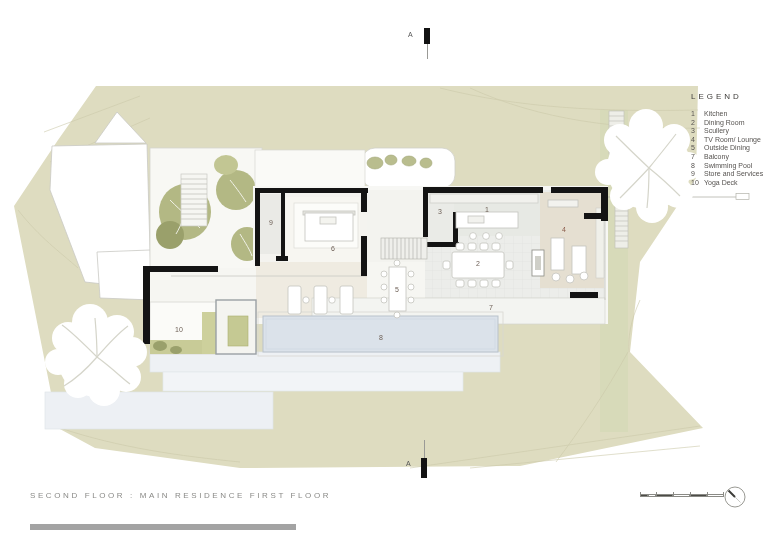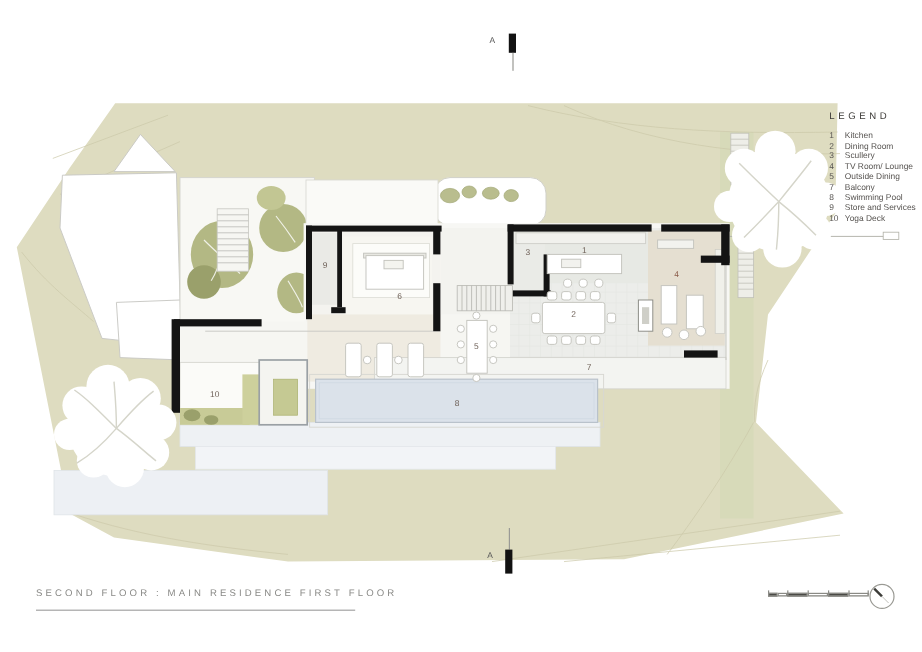--- a/index.html
+++ b/index.html
@@ -9,22 +9,22 @@
   .room-label{position:absolute;transform:translate(-50%,-50%);font-size:7px;color:#6e6057;
               letter-spacing:.2px;}
   .legend{position:absolute;left:691px;top:92px;width:76px;color:#4c4a47;}
   .legend-heading{font-size:8px;letter-spacing:3px;color:#3d3b38;margin-bottom:9px;}
   .legend-row{display:flex;font-size:7px;line-height:8.6px;color:#565350;}
   .legend-num{width:13px;flex:none;}
   .legend-label{flex:1;}
   .marker-label{position:absolute;font-size:7px;color:#555;}
   .marker-bar{position:absolute;width:6px;background:#121212;}
   .marker-line{position:absolute;width:1px;background:#9a9a96;}
-  .title-block{position:absolute;left:30px;top:484px;width:266px;border-bottom:1px solid #a3a3a3;
-               padding-bottom:6px;}
+  .title-block{position:absolute;left:30px;top:484px;width:266px;border-bottom:6px solid #a3a3a3;
+               padding-bottom:22px;}
   .title-text{font-size:8px;letter-spacing:2.6px;color:#8a8a87;white-space:nowrap;}
   .scalebar{position:absolute;left:640px;top:492px;width:84px;height:8px;}
   .scalebar .base{position:absolute;left:0;top:4px;width:84px;height:1px;background:#8a8a85;}
   .scalebar .seg{position:absolute;top:2px;height:3px;border:1px solid #8a8a85;box-sizing:border-box;}
   .scalebar .dark{background:#4a4a46;}
   .scalebar .lite{background:#ffffff;}
   .scalebar .tick{position:absolute;top:0;width:1px;height:4px;background:#8a8a85;}
   .north{position:absolute;left:724px;top:486px;width:22px;height:22px;}
 </style>
 </head>

